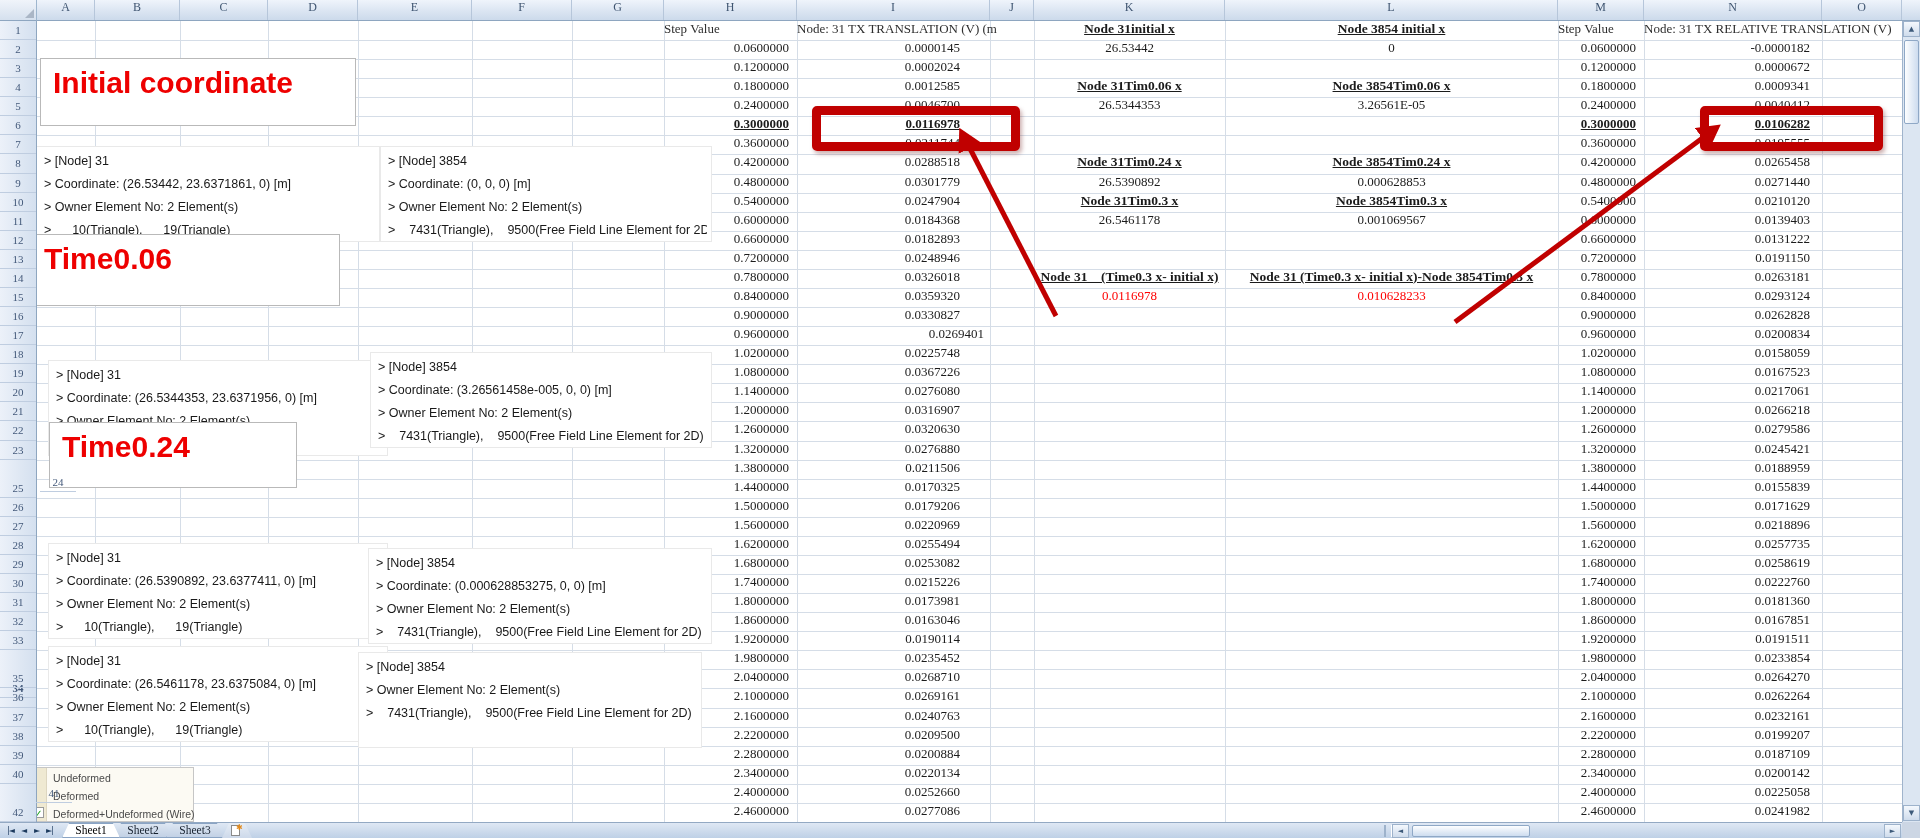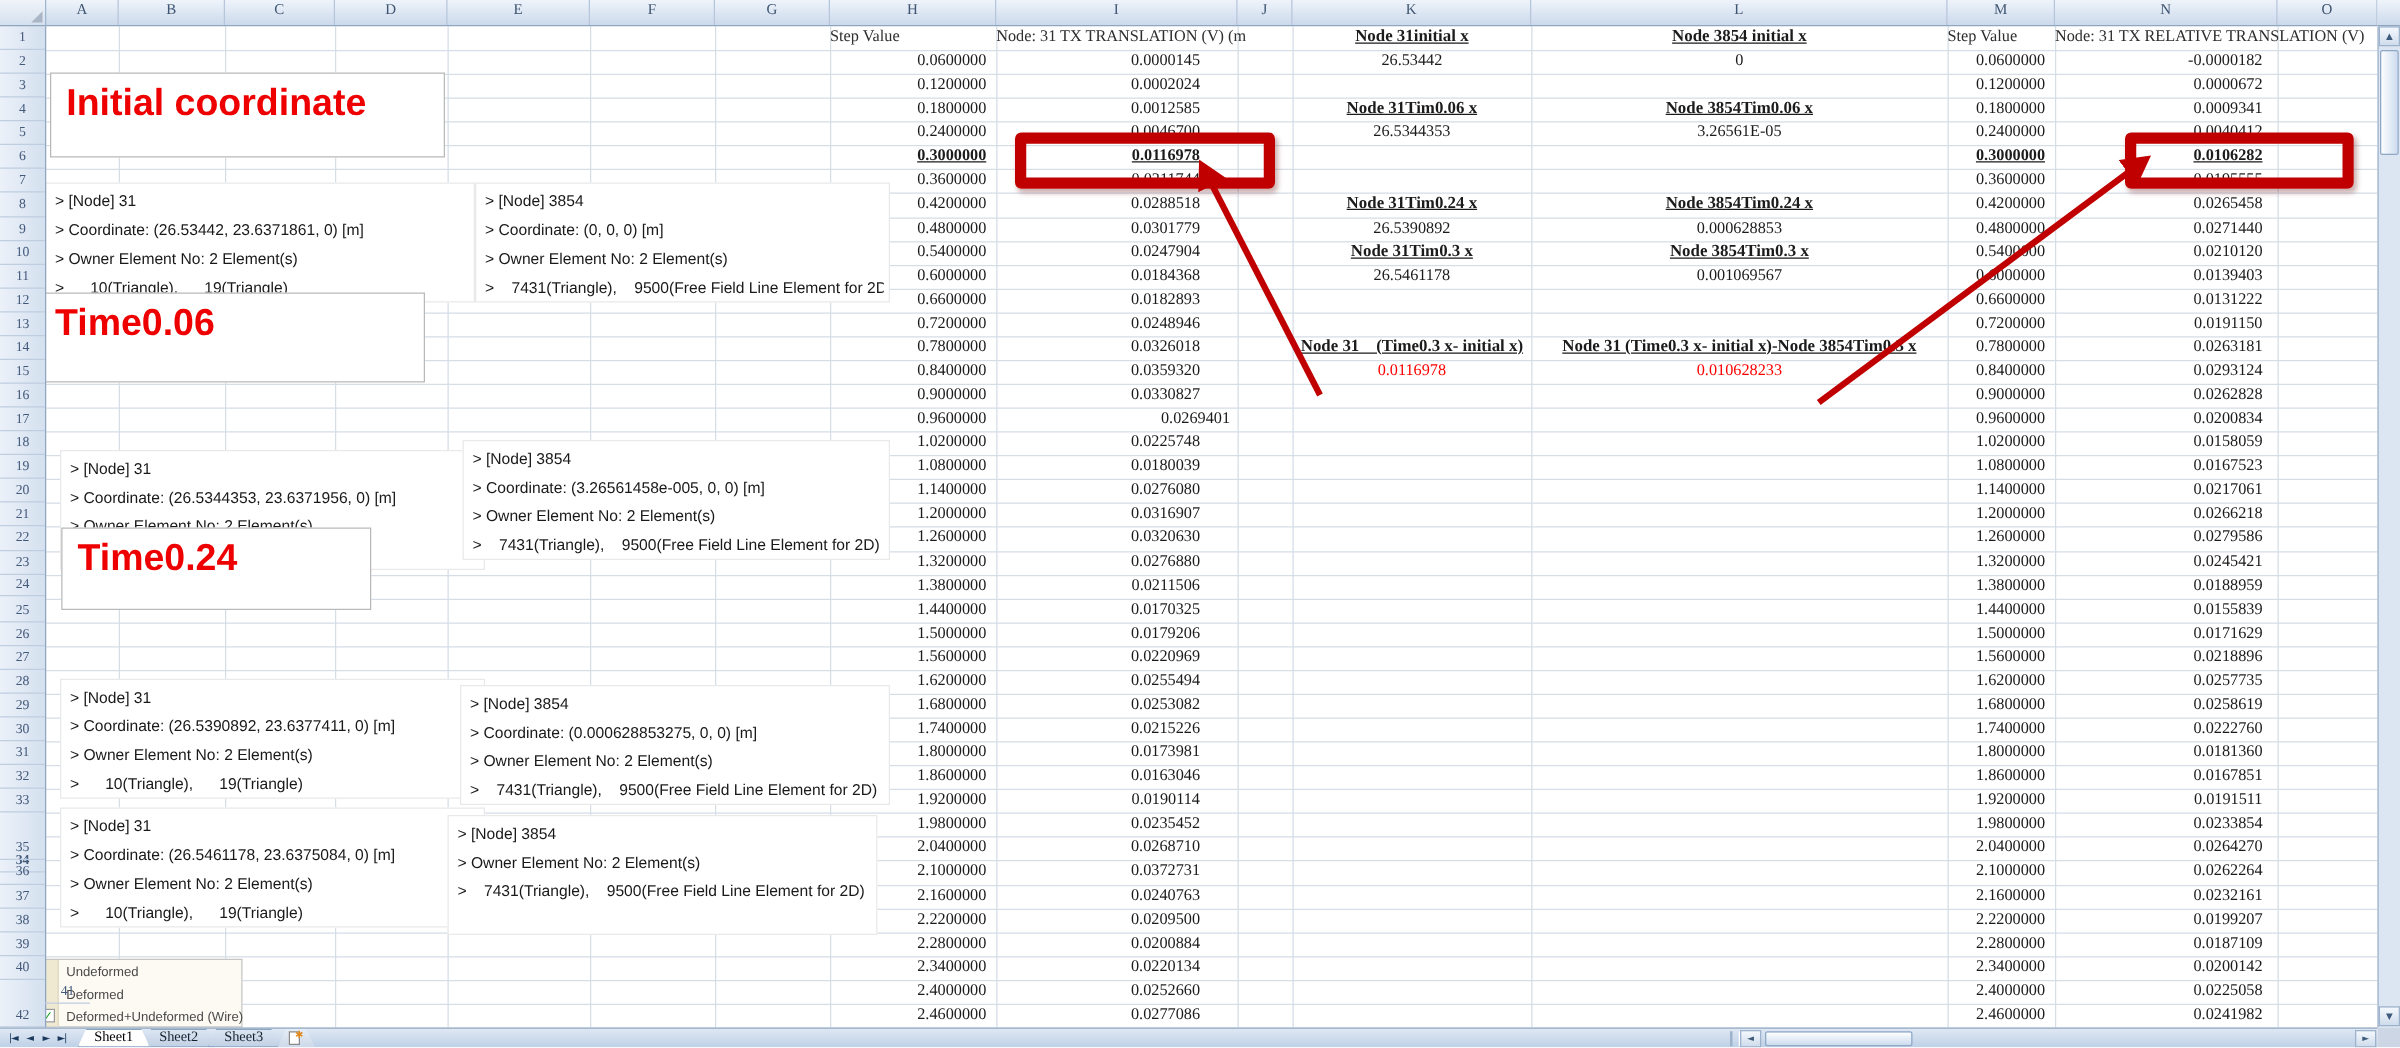--- a/index.html
+++ b/index.html
@@ -182,21 +182,21 @@
       <div class="cell right" style="left: 1644px; top: 307.05px; width: 178px; padding-right: 12px;">0.0262828</div>
       <div class="cell right" style="left: 664px; top: 326.12px; width: 133px; padding-right: 8px;">0.9600000</div>
       <div class="cell right" style="left: 821px; top: 326.12px; width: 193px; padding-right: 30px;">0.0269401</div>
       <div class="cell right" style="left: 1558px; top: 326.12px; width: 86px; padding-right: 8px;">0.9600000</div>
       <div class="cell right" style="left: 1644px; top: 326.12px; width: 178px; padding-right: 12px;">0.0200834</div>
       <div class="cell right" style="left: 664px; top: 345.19px; width: 133px; padding-right: 8px;">1.0200000</div>
       <div class="cell right" style="left: 797px; top: 345.19px; width: 193px; padding-right: 30px;">0.0225748</div>
       <div class="cell right" style="left: 1558px; top: 345.19px; width: 86px; padding-right: 8px;">1.0200000</div>
       <div class="cell right" style="left: 1644px; top: 345.19px; width: 178px; padding-right: 12px;">0.0158059</div>
       <div class="cell right" style="left: 664px; top: 364.26px; width: 133px; padding-right: 8px;">1.0800000</div>
-      <div class="cell right" style="left: 797px; top: 364.26px; width: 193px; padding-right: 30px;">0.0180039</div>
+      <div class="cell right" style="left: 797px; top: 364.26px; width: 193px; padding-right: 30px;">0.0367226</div>
       <div class="cell right" style="left: 1558px; top: 364.26px; width: 86px; padding-right: 8px;">1.0800000</div>
       <div class="cell right" style="left: 1644px; top: 364.26px; width: 178px; padding-right: 12px;">0.0167523</div>
       <div class="cell right" style="left: 664px; top: 383.33px; width: 133px; padding-right: 8px;">1.1400000</div>
       <div class="cell right" style="left: 797px; top: 383.33px; width: 193px; padding-right: 30px;">0.0276080</div>
       <div class="cell right" style="left: 1558px; top: 383.33px; width: 86px; padding-right: 8px;">1.1400000</div>
       <div class="cell right" style="left: 1644px; top: 383.33px; width: 178px; padding-right: 12px;">0.0217061</div>
       <div class="cell right" style="left: 664px; top: 402.4px; width: 133px; padding-right: 8px;">1.2000000</div>
       <div class="cell right" style="left: 797px; top: 402.4px; width: 193px; padding-right: 30px;">0.0316907</div>
       <div class="cell right" style="left: 1558px; top: 402.4px; width: 86px; padding-right: 8px;">1.2000000</div>
       <div class="cell right" style="left: 1644px; top: 402.4px; width: 178px; padding-right: 12px;">0.0266218</div>
@@ -250,21 +250,21 @@
       <div class="cell right" style="left: 1644px; top: 631.24px; width: 178px; padding-right: 12px;">0.0191511</div>
       <div class="cell right" style="left: 664px; top: 650.31px; width: 133px; padding-right: 8px;">1.9800000</div>
       <div class="cell right" style="left: 797px; top: 650.31px; width: 193px; padding-right: 30px;">0.0235452</div>
       <div class="cell right" style="left: 1558px; top: 650.31px; width: 86px; padding-right: 8px;">1.9800000</div>
       <div class="cell right" style="left: 1644px; top: 650.31px; width: 178px; padding-right: 12px;">0.0233854</div>
       <div class="cell right" style="left: 664px; top: 669.38px; width: 133px; padding-right: 8px;">2.0400000</div>
       <div class="cell right" style="left: 797px; top: 669.38px; width: 193px; padding-right: 30px;">0.0268710</div>
       <div class="cell right" style="left: 1558px; top: 669.38px; width: 86px; padding-right: 8px;">2.0400000</div>
       <div class="cell right" style="left: 1644px; top: 669.38px; width: 178px; padding-right: 12px;">0.0264270</div>
       <div class="cell right" style="left: 664px; top: 688.45px; width: 133px; padding-right: 8px;">2.1000000</div>
-      <div class="cell right" style="left: 797px; top: 688.45px; width: 193px; padding-right: 30px;">0.0372731</div>
+      <div class="cell right" style="left: 797px; top: 688.45px; width: 193px; padding-right: 30px;">0.0269161</div>
       <div class="cell right" style="left: 1558px; top: 688.45px; width: 86px; padding-right: 8px;">2.1000000</div>
       <div class="cell right" style="left: 1644px; top: 688.45px; width: 178px; padding-right: 12px;">0.0262264</div>
       <div class="cell right" style="left: 664px; top: 707.52px; width: 133px; padding-right: 8px;">2.1600000</div>
       <div class="cell right" style="left: 797px; top: 707.52px; width: 193px; padding-right: 30px;">0.0240763</div>
       <div class="cell right" style="left: 1558px; top: 707.52px; width: 86px; padding-right: 8px;">2.1600000</div>
       <div class="cell right" style="left: 1644px; top: 707.52px; width: 178px; padding-right: 12px;">0.0232161</div>
       <div class="cell right" style="left: 664px; top: 726.59px; width: 133px; padding-right: 8px;">2.2200000</div>
       <div class="cell right" style="left: 797px; top: 726.59px; width: 193px; padding-right: 30px;">0.0209500</div>
       <div class="cell right" style="left: 1558px; top: 726.59px; width: 86px; padding-right: 8px;">2.2200000</div>
       <div class="cell right" style="left: 1644px; top: 726.59px; width: 178px; padding-right: 12px;">0.0199207</div>
@@ -414,21 +414,21 @@
       <div class="rownum" style="top: 247.91px; height: 19.07px; line-height: 19.07px;">14</div>
       <div class="rownum" style="top: 266.98px; height: 19.07px; line-height: 19.07px;">15</div>
       <div class="rownum" style="top: 286.05px; height: 19.07px; line-height: 19.07px;">16</div>
       <div class="rownum" style="top: 305.12px; height: 19.07px; line-height: 19.07px;">17</div>
       <div class="rownum" style="top: 324.19px; height: 19.07px; line-height: 19.07px;">18</div>
       <div class="rownum" style="top: 343.26px; height: 19.07px; line-height: 19.07px;">19</div>
       <div class="rownum" style="top: 362.33px; height: 19.07px; line-height: 19.07px;">20</div>
       <div class="rownum" style="top: 381.4px; height: 19.07px; line-height: 19.07px;">21</div>
       <div class="rownum" style="top: 400.47px; height: 19.07px; line-height: 19.07px;">22</div>
       <div class="rownum" style="top: 419.54px; height: 19.07px; line-height: 19.07px;">23</div>
-      <div class="rownum" style="top: 437px; height: 19.07px; line-height: 19.07px;">24</div>
+      <div class="rownum" style="top: 452px; height: 19.07px; line-height: 19.07px; margin-left: 40px;">24</div>
       <div class="rownum" style="top: 457.68px; height: 19.07px; line-height: 19.07px;">25</div>
       <div class="rownum" style="top: 476.75px; height: 19.07px; line-height: 19.07px;">26</div>
       <div class="rownum" style="top: 495.82px; height: 19.07px; line-height: 19.07px;">27</div>
       <div class="rownum" style="top: 514.89px; height: 19.07px; line-height: 19.07px;">28</div>
       <div class="rownum" style="top: 533.96px; height: 19.07px; line-height: 19.07px;">29</div>
       <div class="rownum" style="top: 553.03px; height: 19.07px; line-height: 19.07px;">30</div>
       <div class="rownum" style="top: 572.1px; height: 19.07px; line-height: 19.07px;">31</div>
       <div class="rownum" style="top: 591.17px; height: 19.07px; line-height: 19.07px;">32</div>
       <div class="rownum" style="top: 610.24px; height: 19.07px; line-height: 19.07px;">33</div>
       <div class="rownum" style="top: 658px; height: 19.07px; line-height: 19.07px; font-weight: bold;">34</div>

